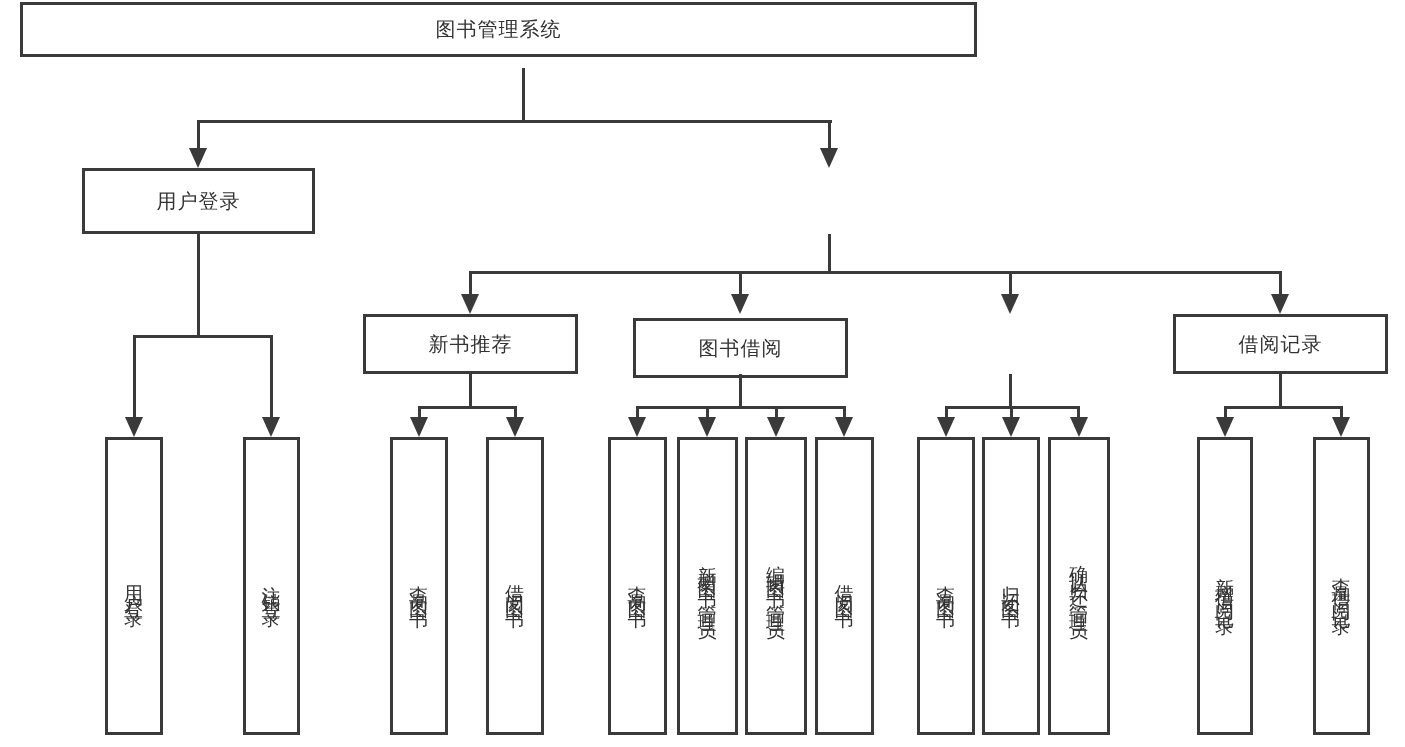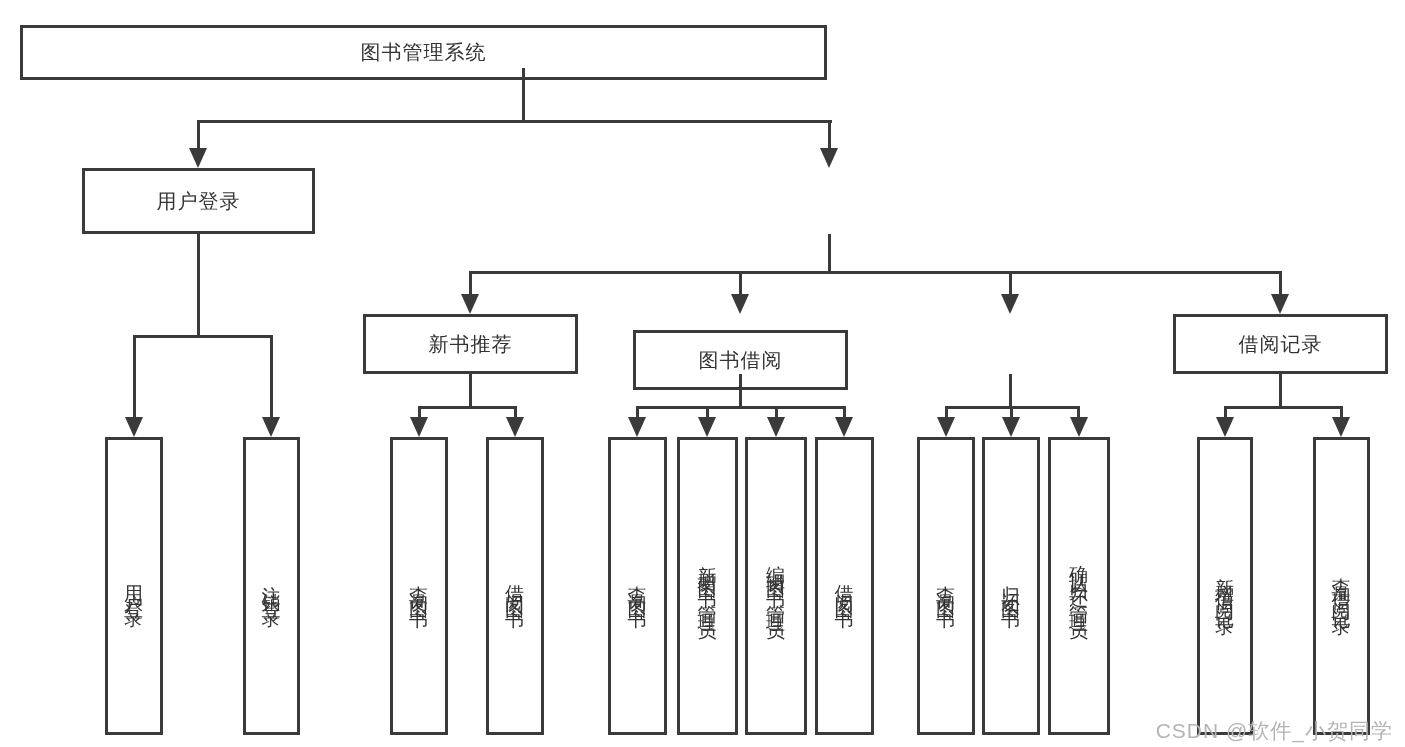--- a/index.html
+++ b/index.html
@@ -28,26 +28,26 @@
   .watermark {
     position:absolute; right:12px; bottom:2px;
     color:#b4b4b4; font-size:21px; letter-spacing:1px; white-space:nowrap;
   }
 </style>
 </head>
 <body>
 
 <div class="canvas">
 
-  <div class="node h-node" style="left:20px;top:25px;width:807px;height:55px">图书管理系统</div>
+  <div class="node h-node" style="left:20px;top:2px;width:957px;height:55px">图书管理系统</div>
 
   <div class="node h-node" style="left:82px;top:168px;width:233px;height:66px">用户登录</div>
 
   <div class="node h-node" style="left:363px;top:314px;width:215px;height:60px">新书推荐</div>
-  <div class="node h-node" style="left:633px;top:330px;width:215px;height:60px">图书借阅</div>
+  <div class="node h-node" style="left:633px;top:318px;width:215px;height:60px">图书借阅</div>
   <div class="node h-node" style="left:1173px;top:314px;width:215px;height:60px">借阅记录</div>
 
   <div class="node v-node" style="left:105px;top:437px;width:58px;height:298px">用户登录</div>
   <div class="node v-node" style="left:243px;top:437px;width:57px;height:298px">注销登录</div>
 
   <div class="node v-node" style="left:390px;top:437px;width:58px;height:298px">查询图书</div>
   <div class="node v-node" style="left:486px;top:437px;width:58px;height:298px">借阅图书</div>
 
   <div class="node v-node" style="left:608px;top:437px;width:59px;height:298px">查询图书</div>
   <div class="node v-node" style="left:677px;top:437px;width:61px;height:298px">新增图书（管理员）</div>
@@ -113,15 +113,14 @@
   <div class="arrow" style="left:1002px;top:417px"></div>
   <div class="arrow" style="left:1070px;top:417px"></div>
 
   <div class="vline" style="left:1279px;top:374px;height:35px"></div>
   <div class="hline" style="left:1224px;top:406px;width:119px"></div>
   <div class="vline" style="left:1224px;top:406px;height:14px"></div>
   <div class="vline" style="left:1340px;top:406px;height:14px"></div>
   <div class="arrow" style="left:1216px;top:417px"></div>
   <div class="arrow" style="left:1332px;top:417px"></div>
 
-  <div class="watermark">CSDN @软件_小贺同学</div>
 
 </div>
 
 </body></html>

